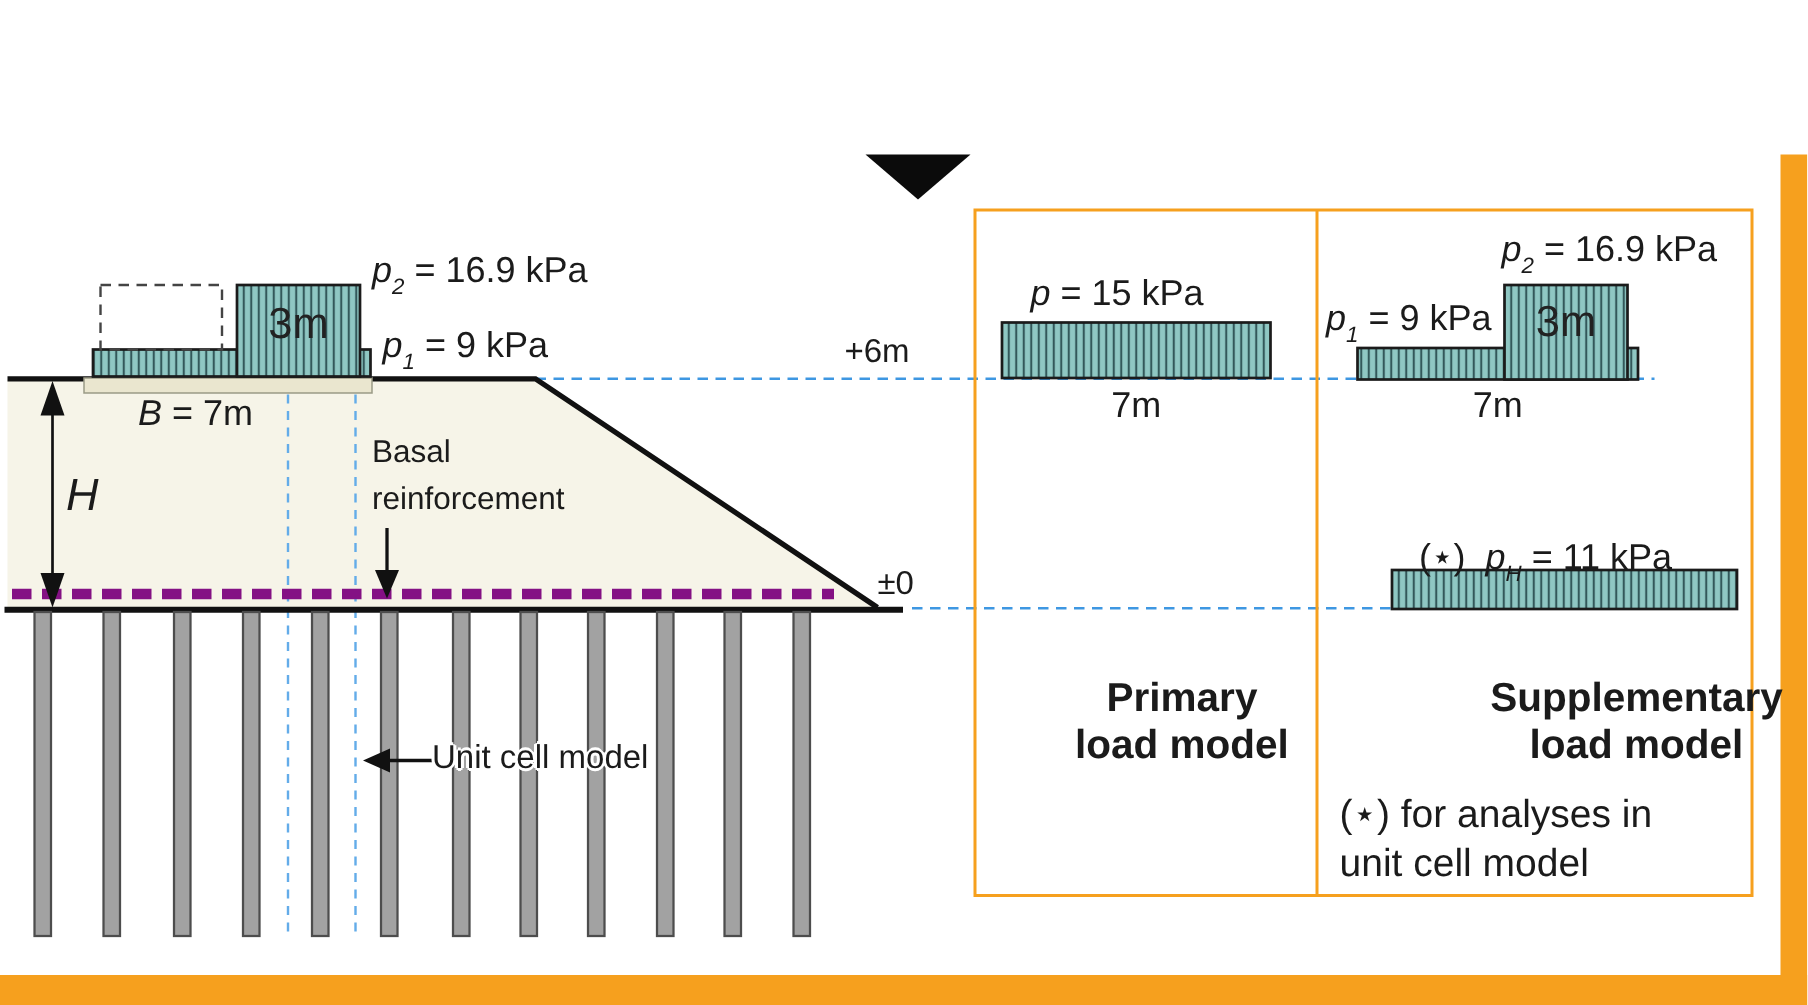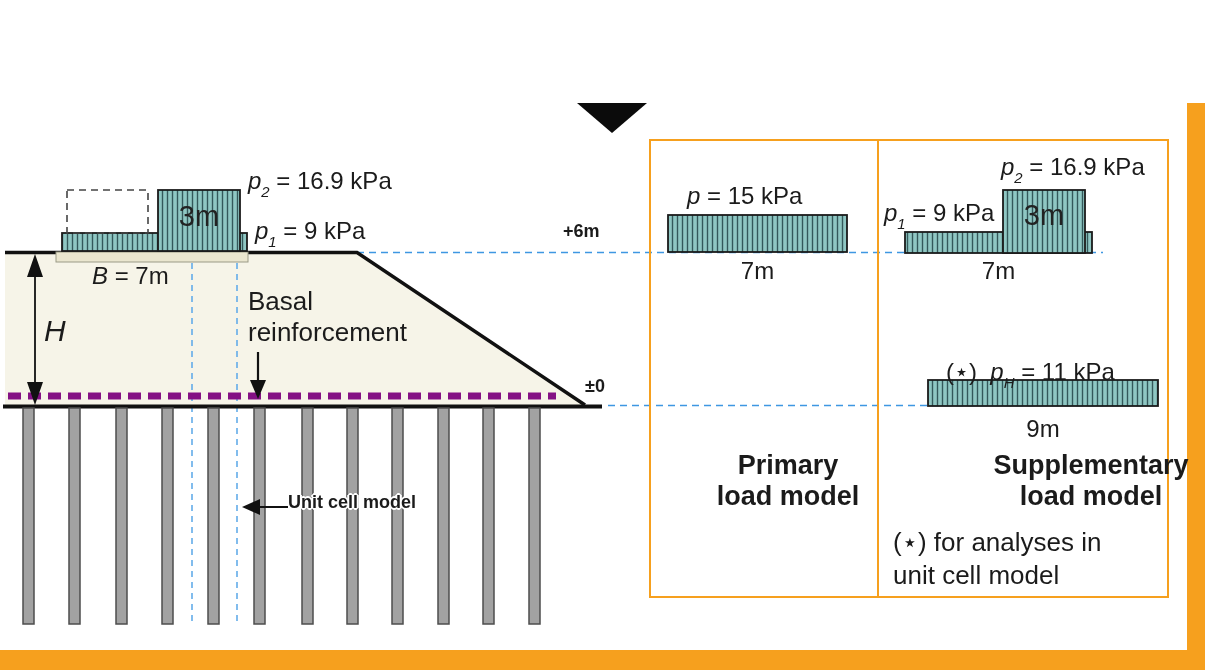--- a/index.html
+++ b/index.html
@@ -17,25 +17,25 @@
                   border-top:30px solid #0b0b0b;}
   
   .accent-right{position:absolute;left:1187px;top:103px;width:18px;height:567px;background:#F6A01E;z-index:2;}
   .accent-bottom{position:absolute;left:0;top:650px;width:1205px;height:20px;background:#F6A01E;z-index:2;}
   
   .diagram-svg{position:absolute;left:0;top:0;z-index:1;}
   
   .lbl{position:absolute;z-index:2;font-size:24px;line-height:1.05;white-space:nowrap;color:#1b1b1b;}
   .it{font-style:italic;}
   .lbl sub{font-size:0.62em;font-style:italic;line-height:0;position:relative;top:0.18em;}
-  .small{font-size:18px;font-weight:bold;}
+  .small{font-size:22px;}
   .halo{text-shadow:-2px 0 #fff,2px 0 #fff,0 -2px #fff,0 2px #fff,-1px -1px #fff,1px 1px #fff,-1px 1px #fff,1px -1px #fff;}
   .title-block{position:absolute;z-index:2;font-weight:bold;font-size:27px;line-height:31px;text-align:center;padding-left:24px;}
   .footnote-block{position:absolute;z-index:2;font-size:26px;line-height:33px;text-align:left;}
-  .twoline{position:absolute;z-index:2;font-size:26px;line-height:31px;}
+  .twoline{position:absolute;z-index:2;font-size:21px;line-height:31px;}
 </style>
 </head>
 <body>
 
 <div class="stage">
 
   <svg class="diagram-svg" width="1205" height="670" viewBox="0 0 1205 670">
     <defs>
       <pattern id="hatch" width="5" height="8" patternUnits="userSpaceOnUse">
         <rect width="5" height="8" fill="#8FC7C3"></rect>
@@ -141,21 +141,20 @@
   <div class="lbl" style="left:1001px;top:154px;"><span class="it">p</span><sub>2</sub><span> = 16.9 kPa</span></div>
 
   <div class="lbl" style="left:884px;top:200px;"><span class="it">p</span><sub>1</sub><span> = 9 kPa</span></div>
 
   <div class="lbl" style="left:1003px;top:200px;width:82px;text-align:center;font-size:29px;color:#222;">3m</div>
 
   <div class="lbl" style="left:905px;top:258px;width:187px;text-align:center;">7m</div>
 
   <div class="lbl" style="left:946px;top:343px;margin-top:16px;"><span>(⋆)</span><span>&nbsp;&nbsp;</span><span class="it">p</span><sub>H</sub><span> = 11 kPa</span></div>
 
-  <div class="lbl" style="left:928px;top:416px;width:230px;text-align:center;">9m</div>
 
   <div class="title-block" style="left:878px;top:450px;width:290px;margin-left:44px;">
     <div>Supplementary</div>
     <div>load model</div>
   </div>
 
   <div class="footnote-block" style="left:893px;top:526px;">
     <div>(⋆) for analyses in</div>
     <div>unit cell model</div>
   </div>

